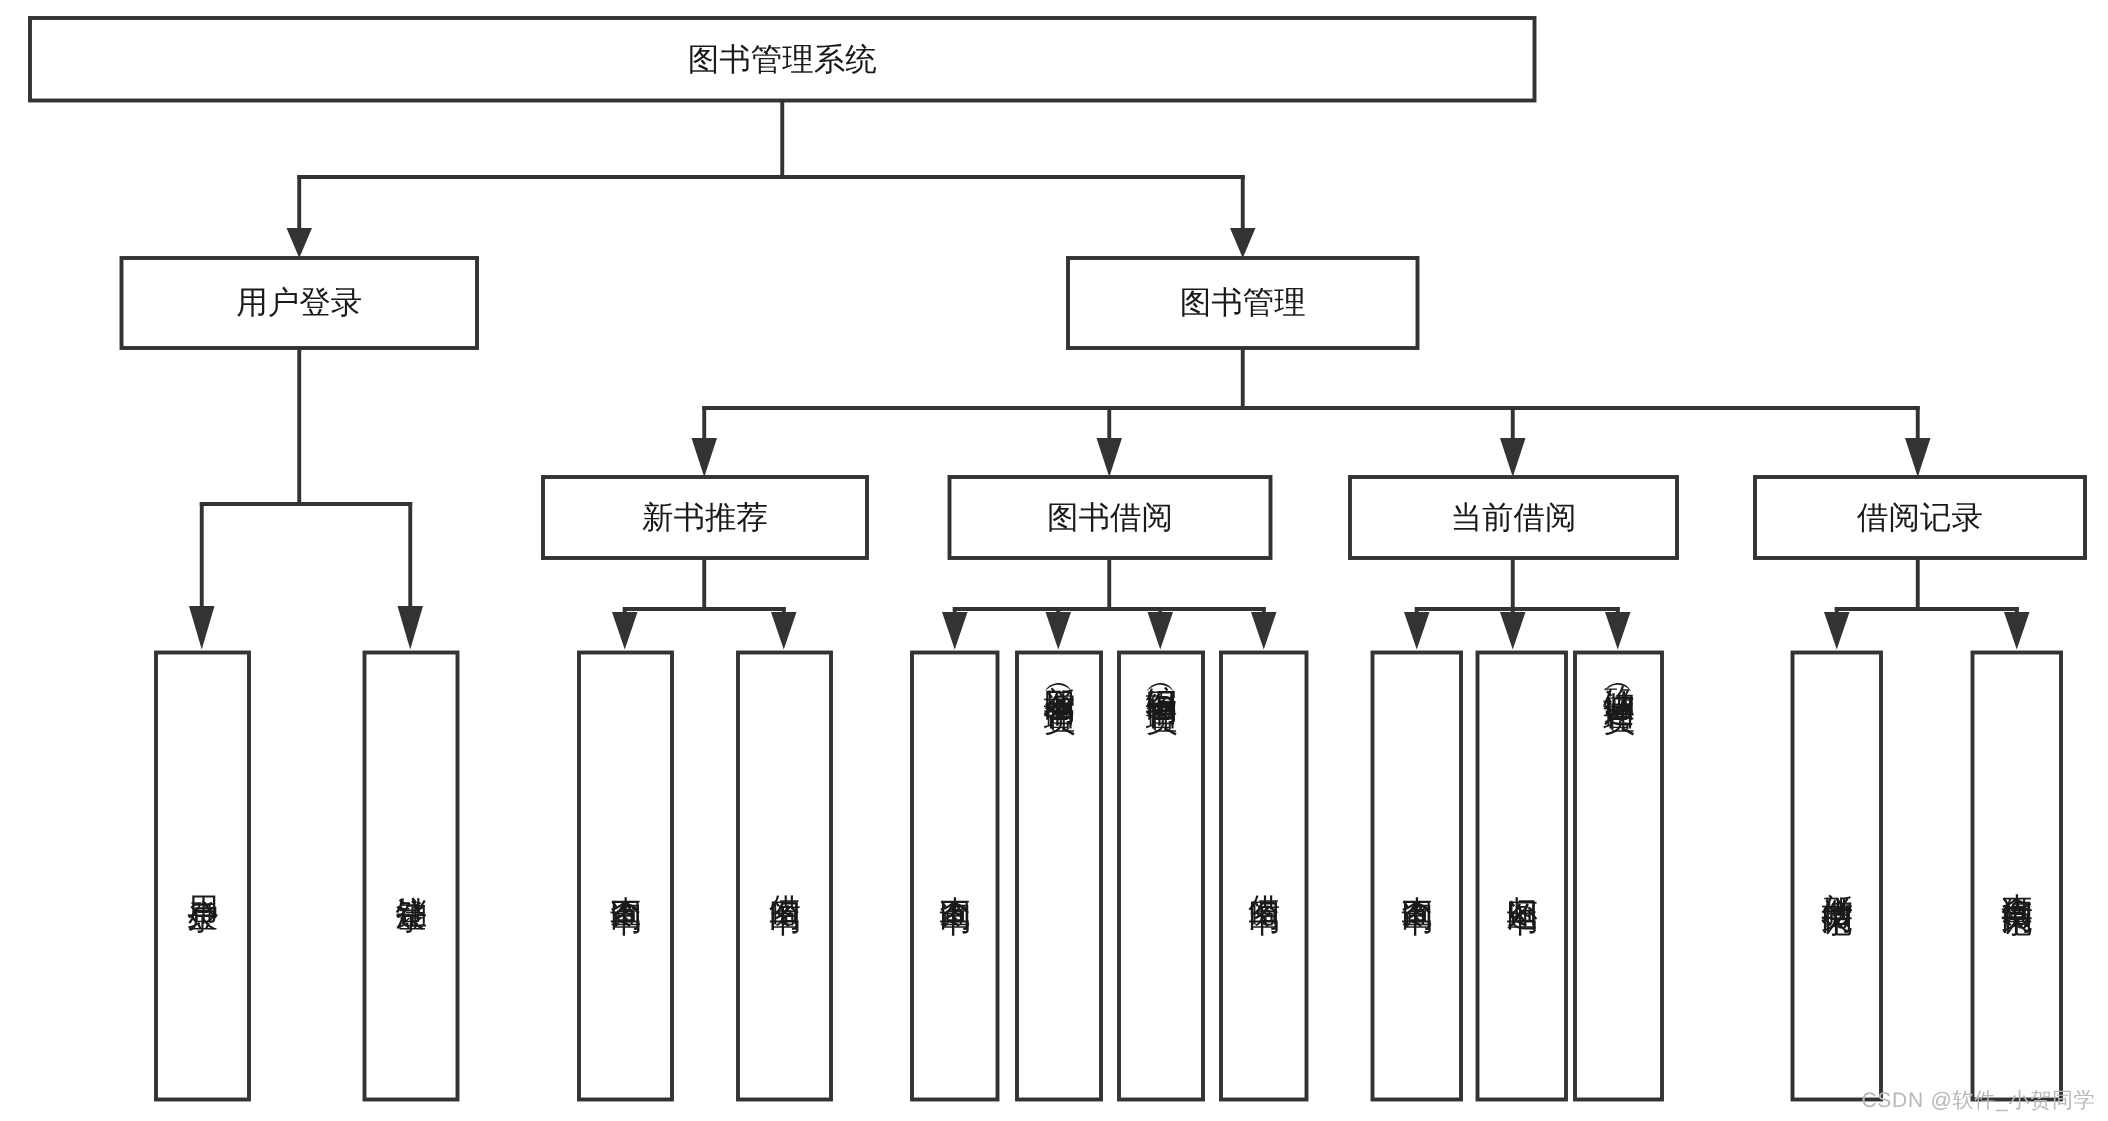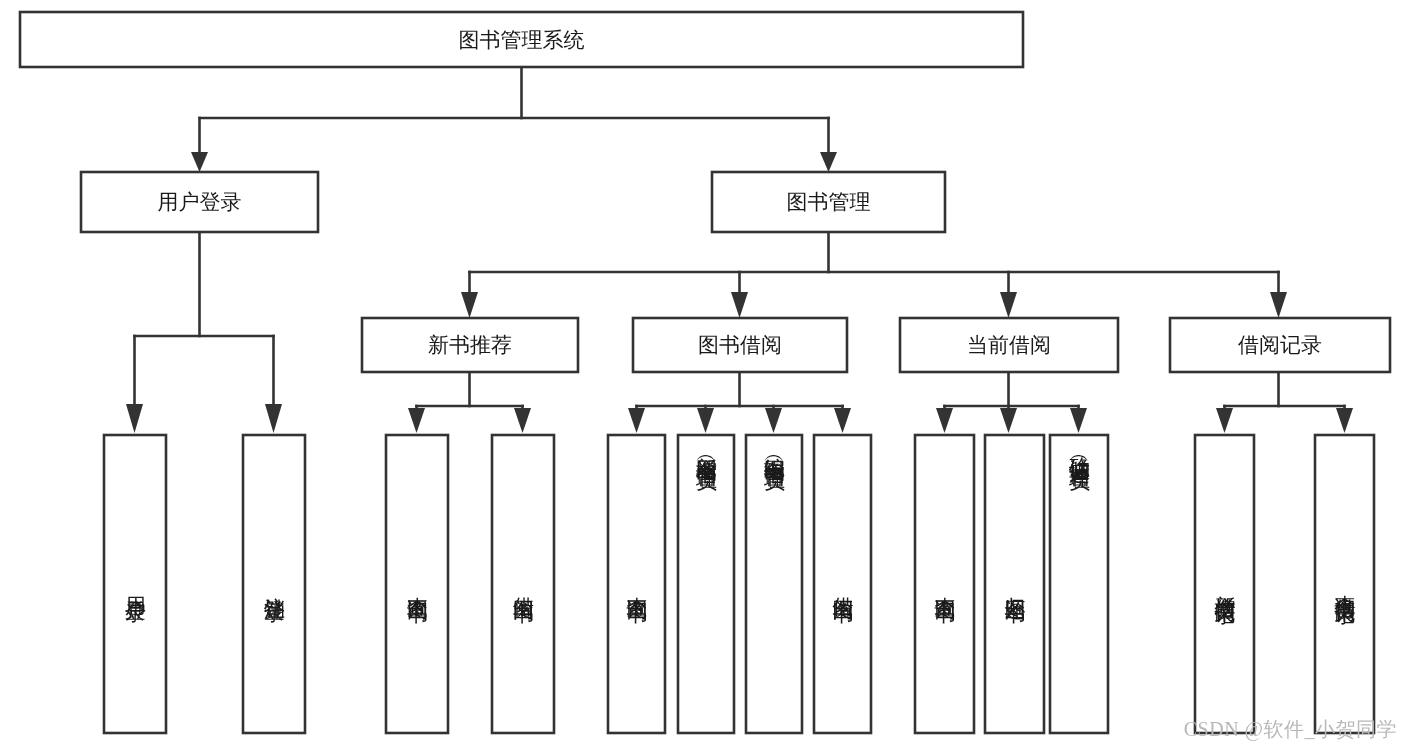--- a/index.html
+++ b/index.html
@@ -64,22 +64,22 @@
     line-height: 1.18;
     color: #1a1a1a;
     letter-spacing: 2px;
     white-space: nowrap;
     text-align: center;
   }
   .watermark {
     position: absolute;
     right: 8px;
     bottom: 4px;
-    font-family: Liberation Serif, serif;
-    font-size: 20px;
+    font-family: Liberation Sans, sans-serif;
+    font-size: 14px;
     color: #b8b8b8;
     letter-spacing: 0.5px;
     white-space: nowrap;
   }
 </style>
 </head>
 <body>
 
 <div id="diagram-root">
 

